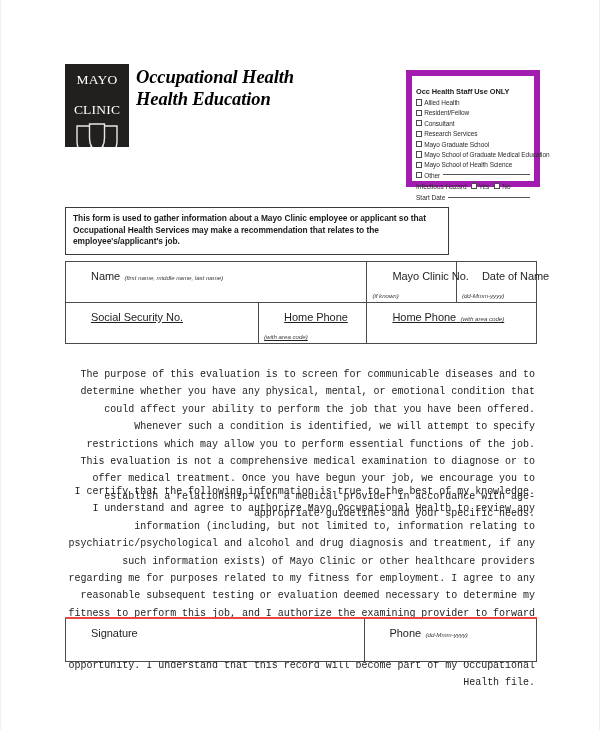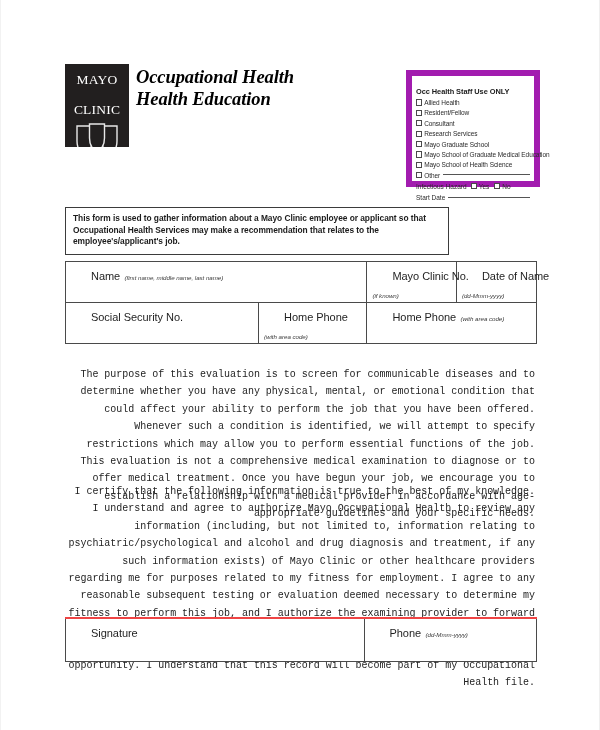--- a/index.html
+++ b/index.html
@@ -200,21 +200,21 @@
     font-style: italic;
     color: #3a3a3a;
     letter-spacing: -0.05px;
   }
   #identity-table {
     left: 65px;
     top: 261px;
     width: 472px;
   }
   #identity-table td { height: 32px; }
-  #identity-table tr.row2 td { height: 36px; }
+  #identity-table tr.row2 td { height: 36px; text-decoration: underline; }
 
   #signature-table {
     left: 65px;
     top: 617px;
     width: 472px;
     border-top: 2px solid #ef4444;
   }
   #signature-table td { height: 38px; }
 
   

